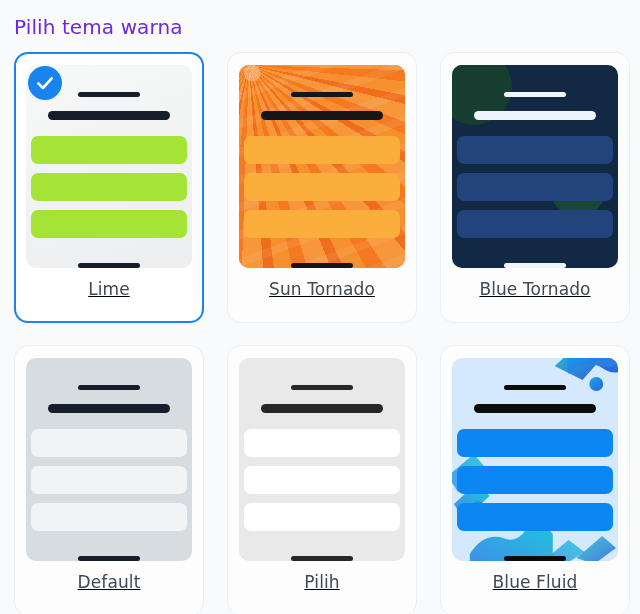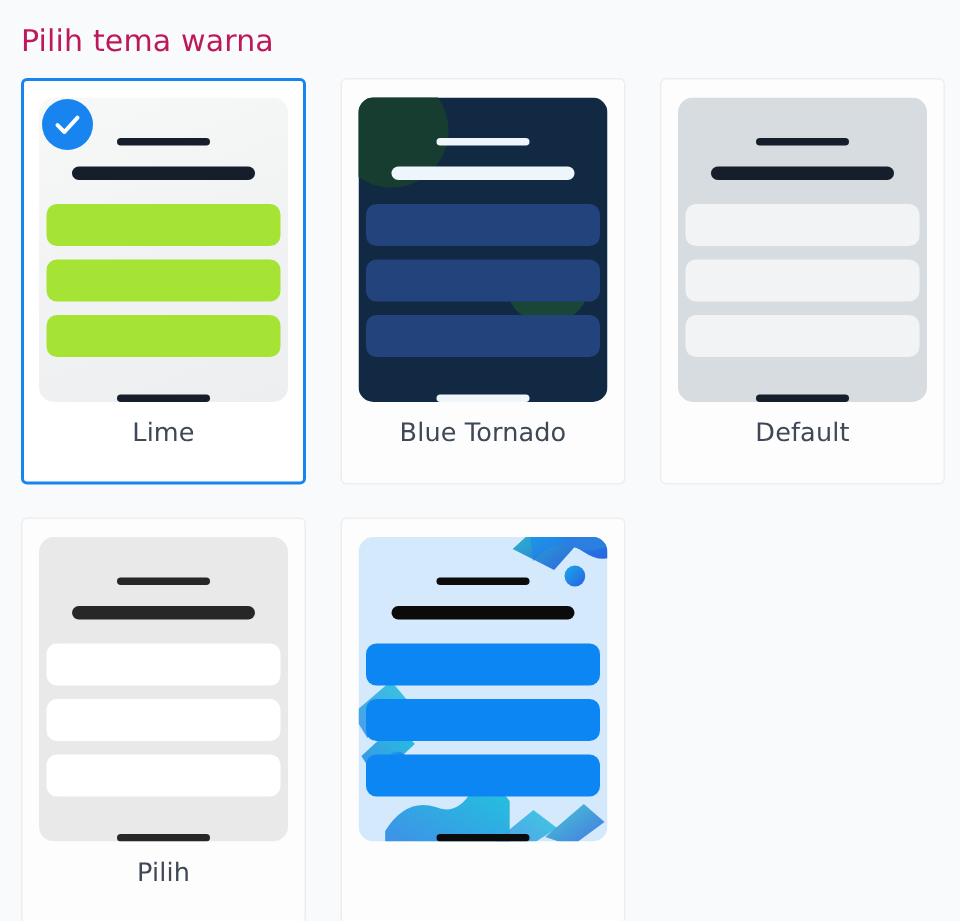--- a/index.html
+++ b/index.html
@@ -12,44 +12,45 @@
 
   body {
     background: #f9fafb;
     font-family: "DejaVu Sans", "Liberation Sans", sans-serif;
     -webkit-font-smoothing: antialiased;
   }
 
   .page-title {
     font-size: 20px;
     font-weight: 400;
-    color: #be185d;
+    color: #6d28d9;
     padding: 15px 0 0 14px;
     letter-spacing: 0.1px;
   }
 
   .theme-grid {
     display: grid;
     grid-template-columns: repeat(3, 190px);
     column-gap: 23px;
     row-gap: 22px;
     padding: 13px 0 0 14px;
   }
 
   
   .theme-card {
     position: relative;
     width: 190px;
     height: 271px;
     background: #fdfdfd;
     border: 1px solid #eceef1;
-    border-radius: 4px;
+    border-radius: 14px;
     padding: 12px 11px 0 11px;
     cursor: pointer;
     overflow: visible;
+    text-decoration: underline;
   }
   .theme-card.selected {
     border: 2px solid #1784f0;
     background: #ffffff;
     padding: 11px 10px 0 10px;
   }
 
   .card-preview {
     position: relative;
     width: 100%;
@@ -175,20 +176,36 @@
           <div class="row-bar first"></div>
           <div class="row-bar"></div>
           <div class="row-bar"></div>
         </div>
         <div class="pill pill-foot"></div>
       </div>
     </div>
     <div class="card-label">Lime</div>
   </div>
 
+  <div class="theme-card t-sun">
+    <div class="card-preview">
+      <div class="pv-layer"></div>
+      <div class="pv-content">
+        <div class="pill pill-small"></div>
+        <div class="pill pill-wide"></div>
+        <div class="rows-wrap">
+          <div class="row-bar first"></div>
+          <div class="row-bar"></div>
+          <div class="row-bar"></div>
+        </div>
+        <div class="pill pill-foot"></div>
+      </div>
+    </div>
+    <div class="card-label">Sun Tornado</div>
+  </div>
 
   <div class="theme-card t-bluepat">
     <div class="card-preview">
       <div class="pv-layer"></div>
       <div class="deco-circle"></div>
       <div class="deco-leaf"></div>
       <div class="deco-dot"></div>
       <div class="pv-content">
         <div class="pill pill-small"></div>
         <div class="pill pill-wide"></div>
@@ -272,15 +289,16 @@
         <div class="pill pill-small"></div>
         <div class="pill pill-wide"></div>
         <div class="rows-wrap">
           <div class="row-bar first"></div>
           <div class="row-bar"></div>
           <div class="row-bar"></div>
         </div>
         <div class="pill pill-foot"></div>
       </div>
     </div>
+    <div class="card-label">Blue Fluid</div>
   </div>
 
 </div>
 
 </body></html>

